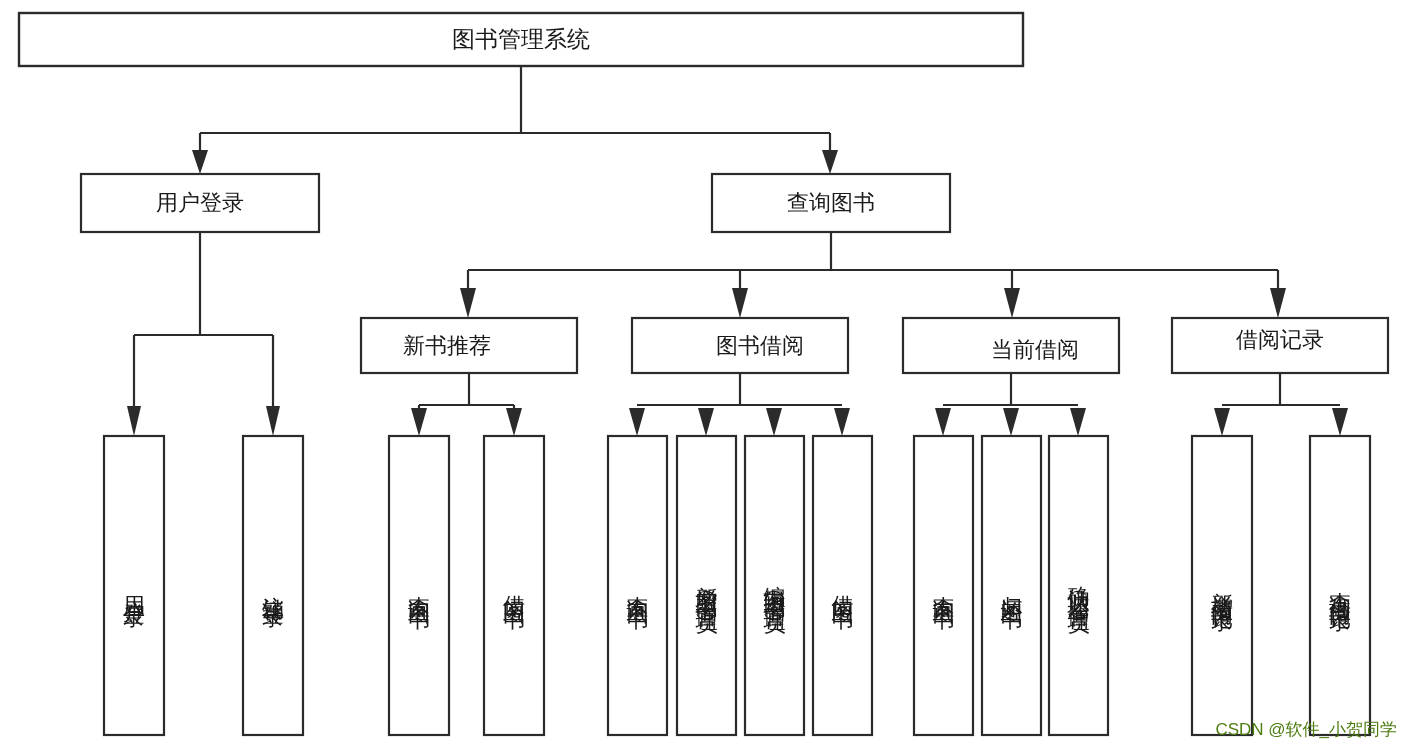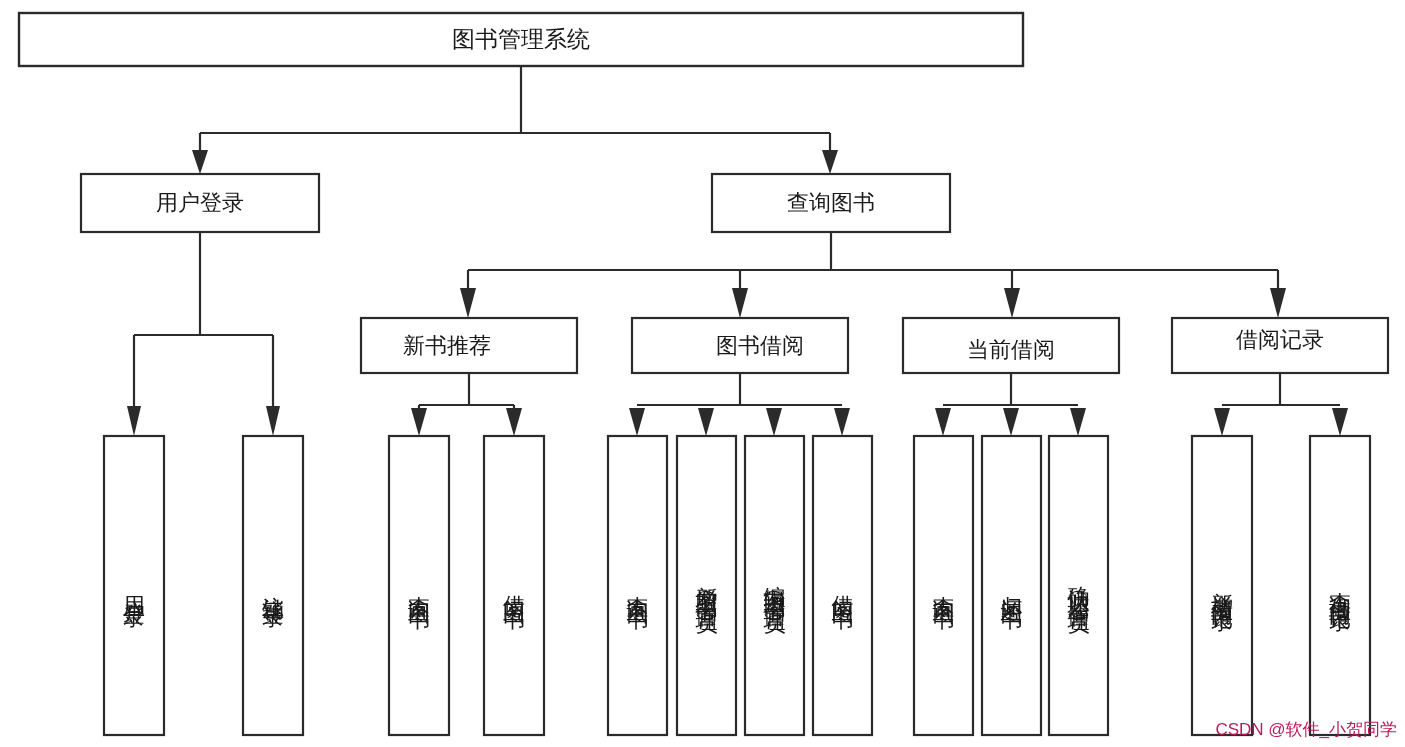--- a/index.html
+++ b/index.html
@@ -80,21 +80,21 @@
   }
   .htext-root {
     font-size: 23px;
   }
   .watermark {
     position: absolute;
     right: 8px;
     bottom: 6px;
     font-family: "Liberation Sans", sans-serif;
     font-size: 17px;
-    color: #be185d;
+    color: #4d7c0f;
     white-space: nowrap;
     pointer-events: none;
   }
 </style>
 </head>
 <body>
 
 <div id="diagram-root">
 
   <svg class="diagram-canvas" viewBox="0 0 1405 747">
@@ -189,21 +189,21 @@
   <div class="htext-wrap" style="left:712px; top:174px; width:238px; height:58px;">
     <span class="htext">查询图书</span>
   </div>
 
   <div class="htext-wrap" style="left:361px; top:318px; width:172px; height:55px;">
     <span class="htext">新书推荐</span>
   </div>
   <div class="htext-wrap" style="left:632px; top:318px; width:256px; height:55px;">
     <span class="htext">图书借阅</span>
   </div>
-  <div class="htext-wrap" style="left:903px; top:318px; width:216px; height:64px;">
+  <div class="htext-wrap" style="left:903px; top:318px; width:216px; height:64px;padding-left:24px;">
     <span class="htext">当前借阅</span>
   </div>
   <div class="htext-wrap" style="left:1172px; top:318px; width:216px; height:44px;">
     <span class="htext">借阅记录</span>
   </div>
 
   <div class="vtext-wrap" style="left:104px; top:436px; width:60px; height:299px;">
     <span class="vtext">用户登录</span>
   </div>
   <div class="vtext-wrap" style="left:243px; top:436px; width:60px; height:299px;">

